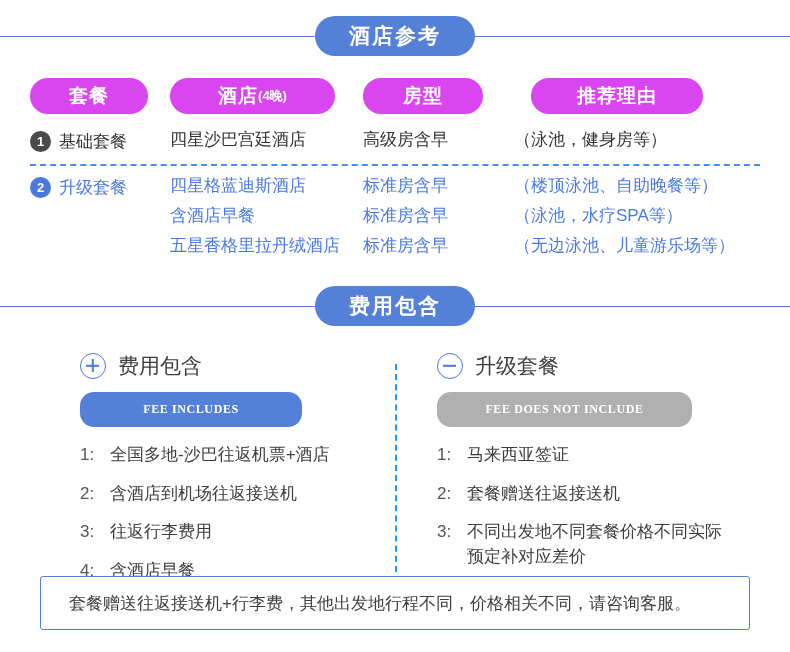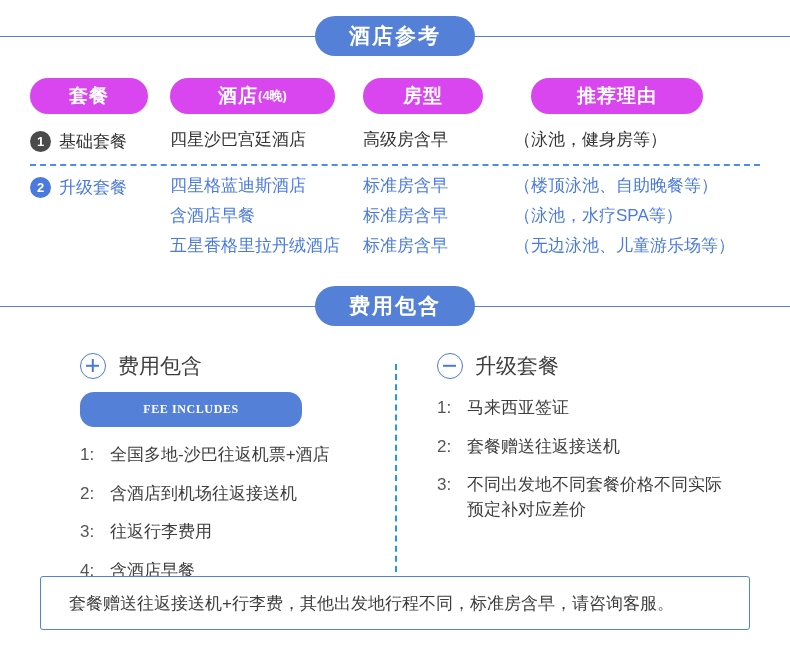--- a/index.html
+++ b/index.html
@@ -342,33 +342,34 @@
         <span class="fee-text">含酒店早餐</span>
       </li>
     </ul>
   </div>
 
   <div class="fee-col right">
     <div class="fee-head">
       <span class="circ-icon minus"></span>
       <span class="fee-title">升级套餐</span>
     </div>
+    <div class="fee-tag gray">FEE DOES NOT INCLUDE</div>
     <ul class="fee-list">
       <li class="fee-item">
         <span class="fee-idx">1:</span>
         <span class="fee-text">马来西亚签证</span>
       </li>
       <li class="fee-item">
         <span class="fee-idx">2:</span>
         <span class="fee-text">套餐赠送往返接送机</span>
       </li>
       <li class="fee-item">
         <span class="fee-idx">3:</span>
         <span class="fee-text">不同出发地不同套餐价格不同实际
 预定补对应差价</span>
       </li>
     </ul>
   </div>
 </div>
 
 <div class="note-box">
-  <div class="note-text">套餐赠送往返接送机+行李费，其他出发地行程不同，标准房含早，请咨询客服。</div>
+  <div class="note-text">套餐赠送往返接送机+行李费，其他出发地行程不同，价格相关不同，请咨询客服。</div>
 </div>
 
 </body></html>

